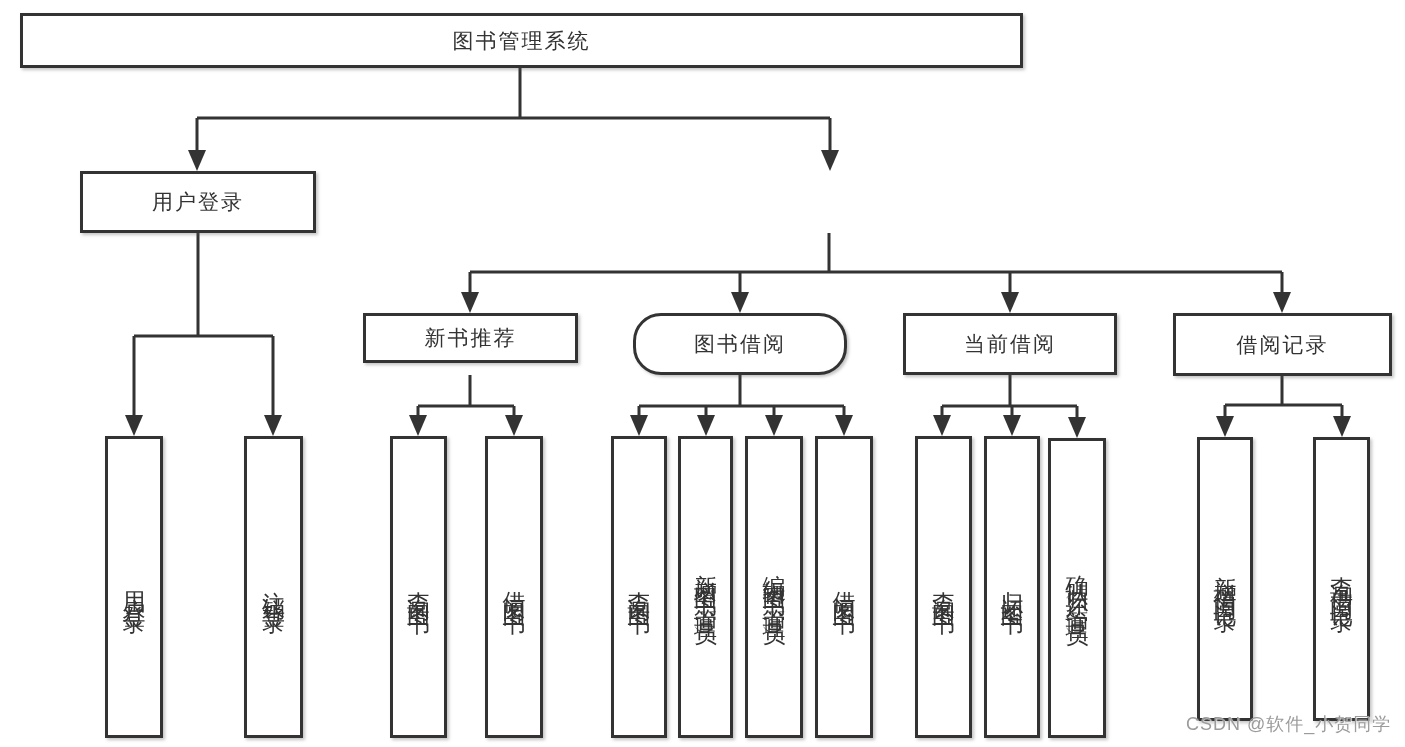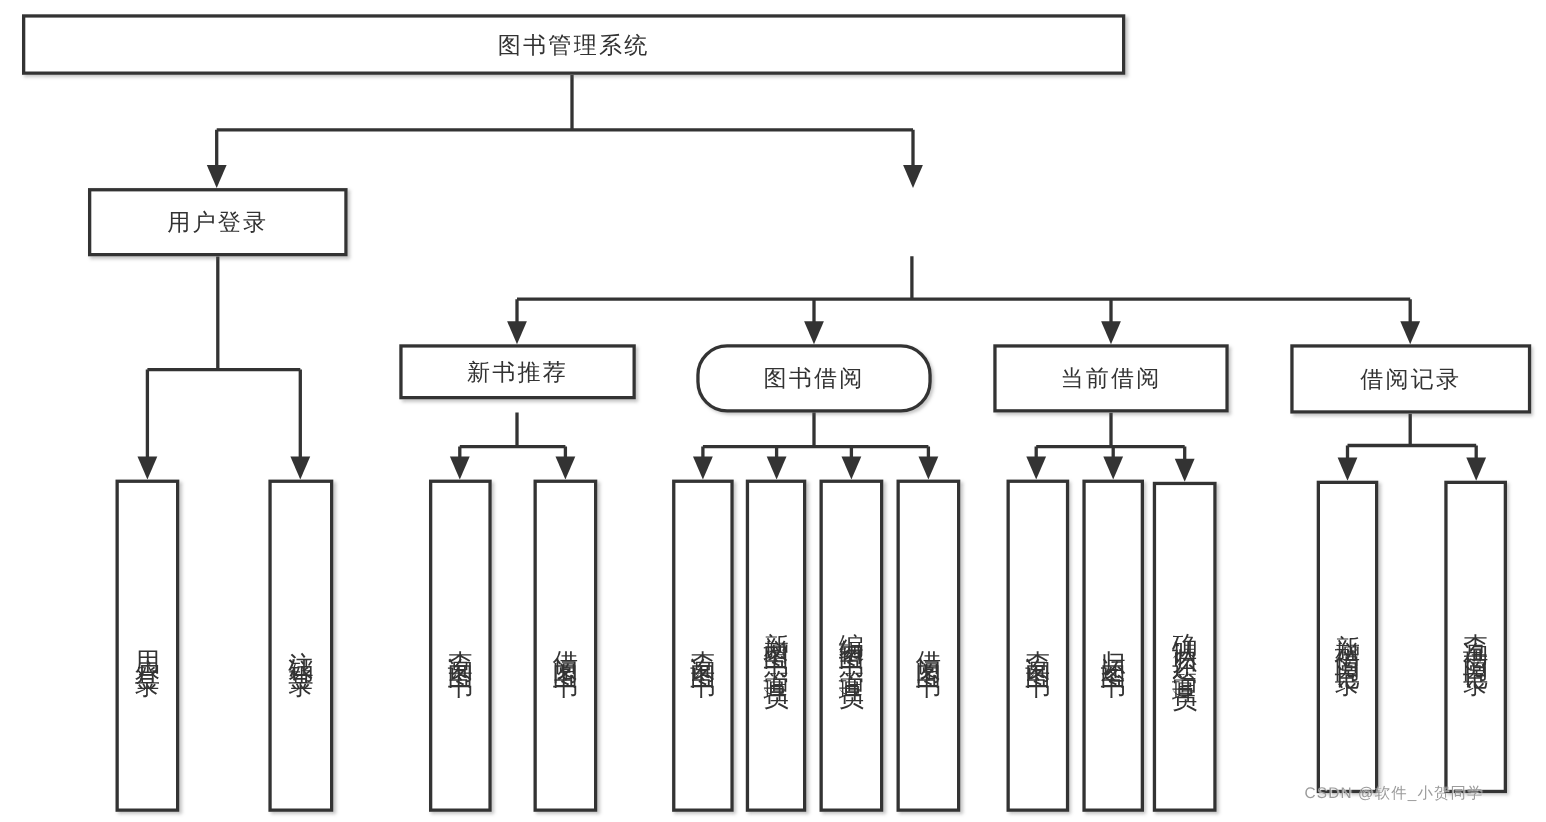--- a/index.html
+++ b/index.html
@@ -47,21 +47,21 @@
     font-size: 23px;
     letter-spacing: 7px;
     line-height: 1;
     white-space: nowrap;
   }
   .watermark {
     position: absolute;
     left: 1186px;
     top: 712px;
     z-index: 3;
-    font-size: 14px;
+    font-size: 18px;
     letter-spacing: 1px;
     color: #9b9b9b;
     text-shadow: 1px 1px 1px rgba(255,255,255,0.8);
     white-space: nowrap;
   }
 </style>
 </head>
 <body>
 
 <div class="canvas">

